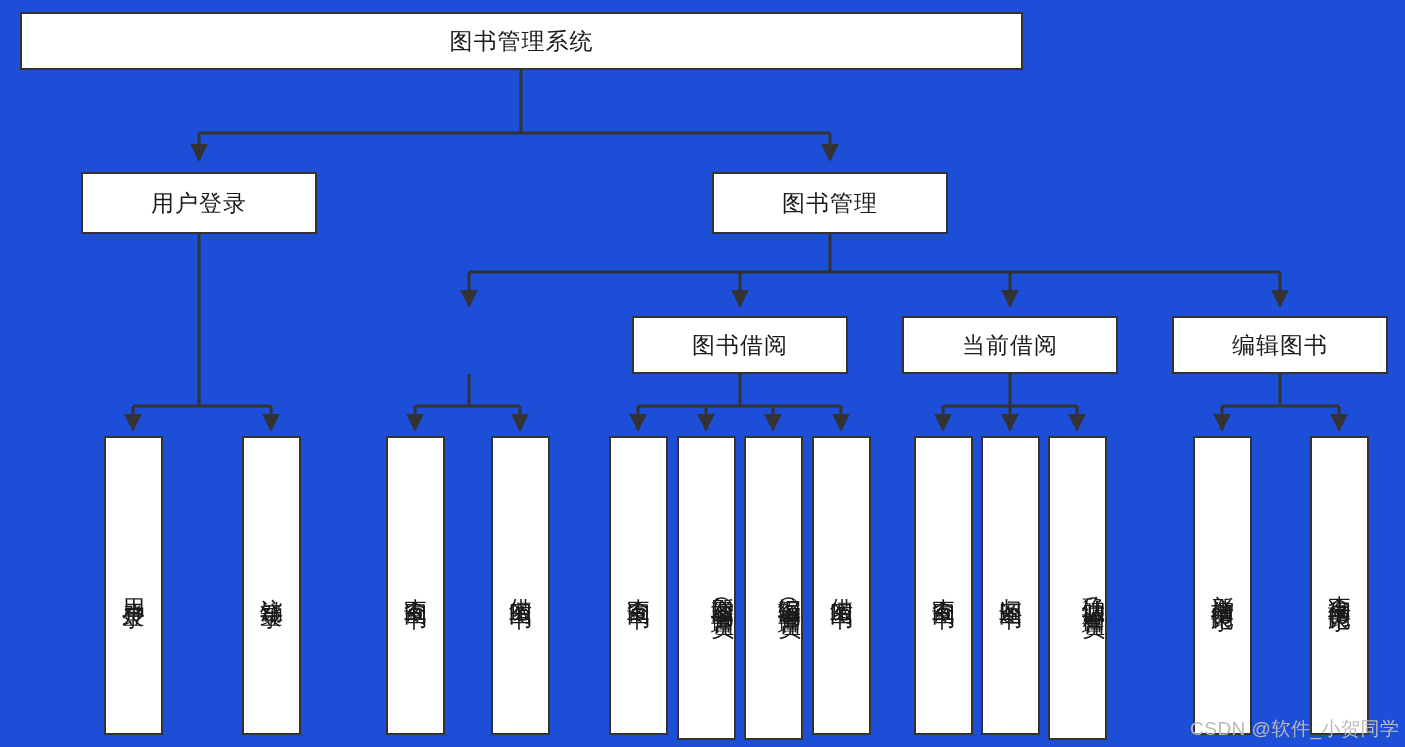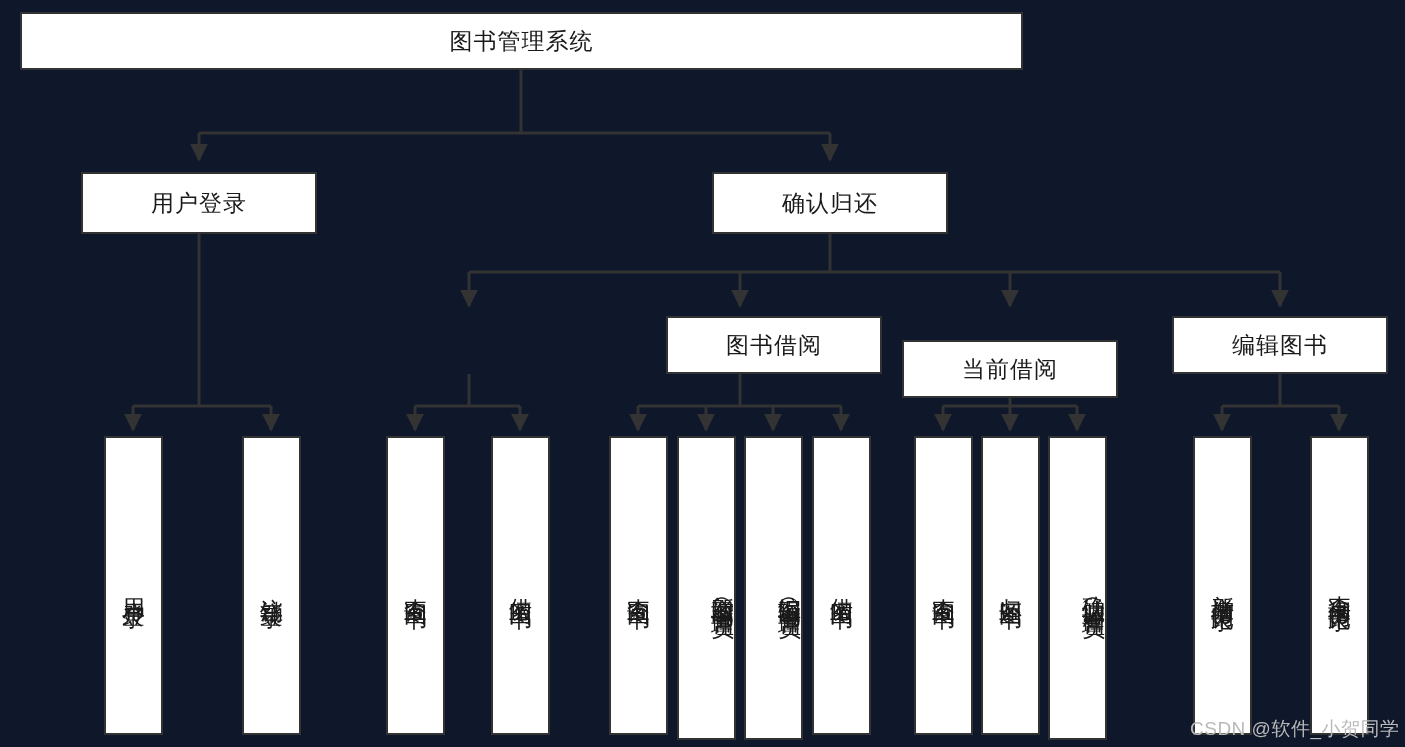--- a/index.html
+++ b/index.html
@@ -7,21 +7,21 @@
     padding: 0;
     background: #ffffff;
   }
   body {
     font-family: "Liberation Sans", "DejaVu Sans", sans-serif;
   }
   #canvas {
     position: relative;
     width: 1405px;
     height: 747px;
-    background: #0f172a;
+    background: #1d4ed8;
     overflow: hidden;
   }
   svg#edges {
     position: absolute;
     left: 0;
     top: 0;
     width: 1405px;
     height: 747px;
     pointer-events: none;
   }
@@ -122,27 +122,27 @@
   </svg>
 
   <div class="node h" style="left:20px; top:12px; width:1003px; height:58px;">
     <span class="lbl">图书管理系统</span>
   </div>
 
   <div class="node h" style="left:81px; top:172px; width:236px; height:62px;">
     <span class="lbl">用户登录</span>
   </div>
   <div class="node h" style="left:712px; top:172px; width:236px; height:62px;">
-    <span class="lbl">确认归还</span>
+    <span class="lbl">图书管理</span>
   </div>
 
-  <div class="node h" style="left:632px; top:316px; width:216px; height:58px;margin-left:34px;">
+  <div class="node h" style="left:632px; top:316px; width:216px; height:58px;">
     <span class="lbl">图书借阅</span>
   </div>
-  <div class="node h" style="left:902px; top:316px; width:216px; height:58px;margin-top:24px;">
+  <div class="node h" style="left:902px; top:316px; width:216px; height:58px;">
     <span class="lbl">当前借阅</span>
   </div>
   <div class="node h" style="left:1172px; top:316px; width:216px; height:58px;">
     <span class="lbl">编辑图书</span>
   </div>
 
   <div class="node v vmid" style="left:104px; top:436px; width:59px; height:299px;">
     <span class="lbl">用户登录</span>
   </div>
   <div class="node v vmid" style="left:242px; top:436px; width:59px; height:299px;">

